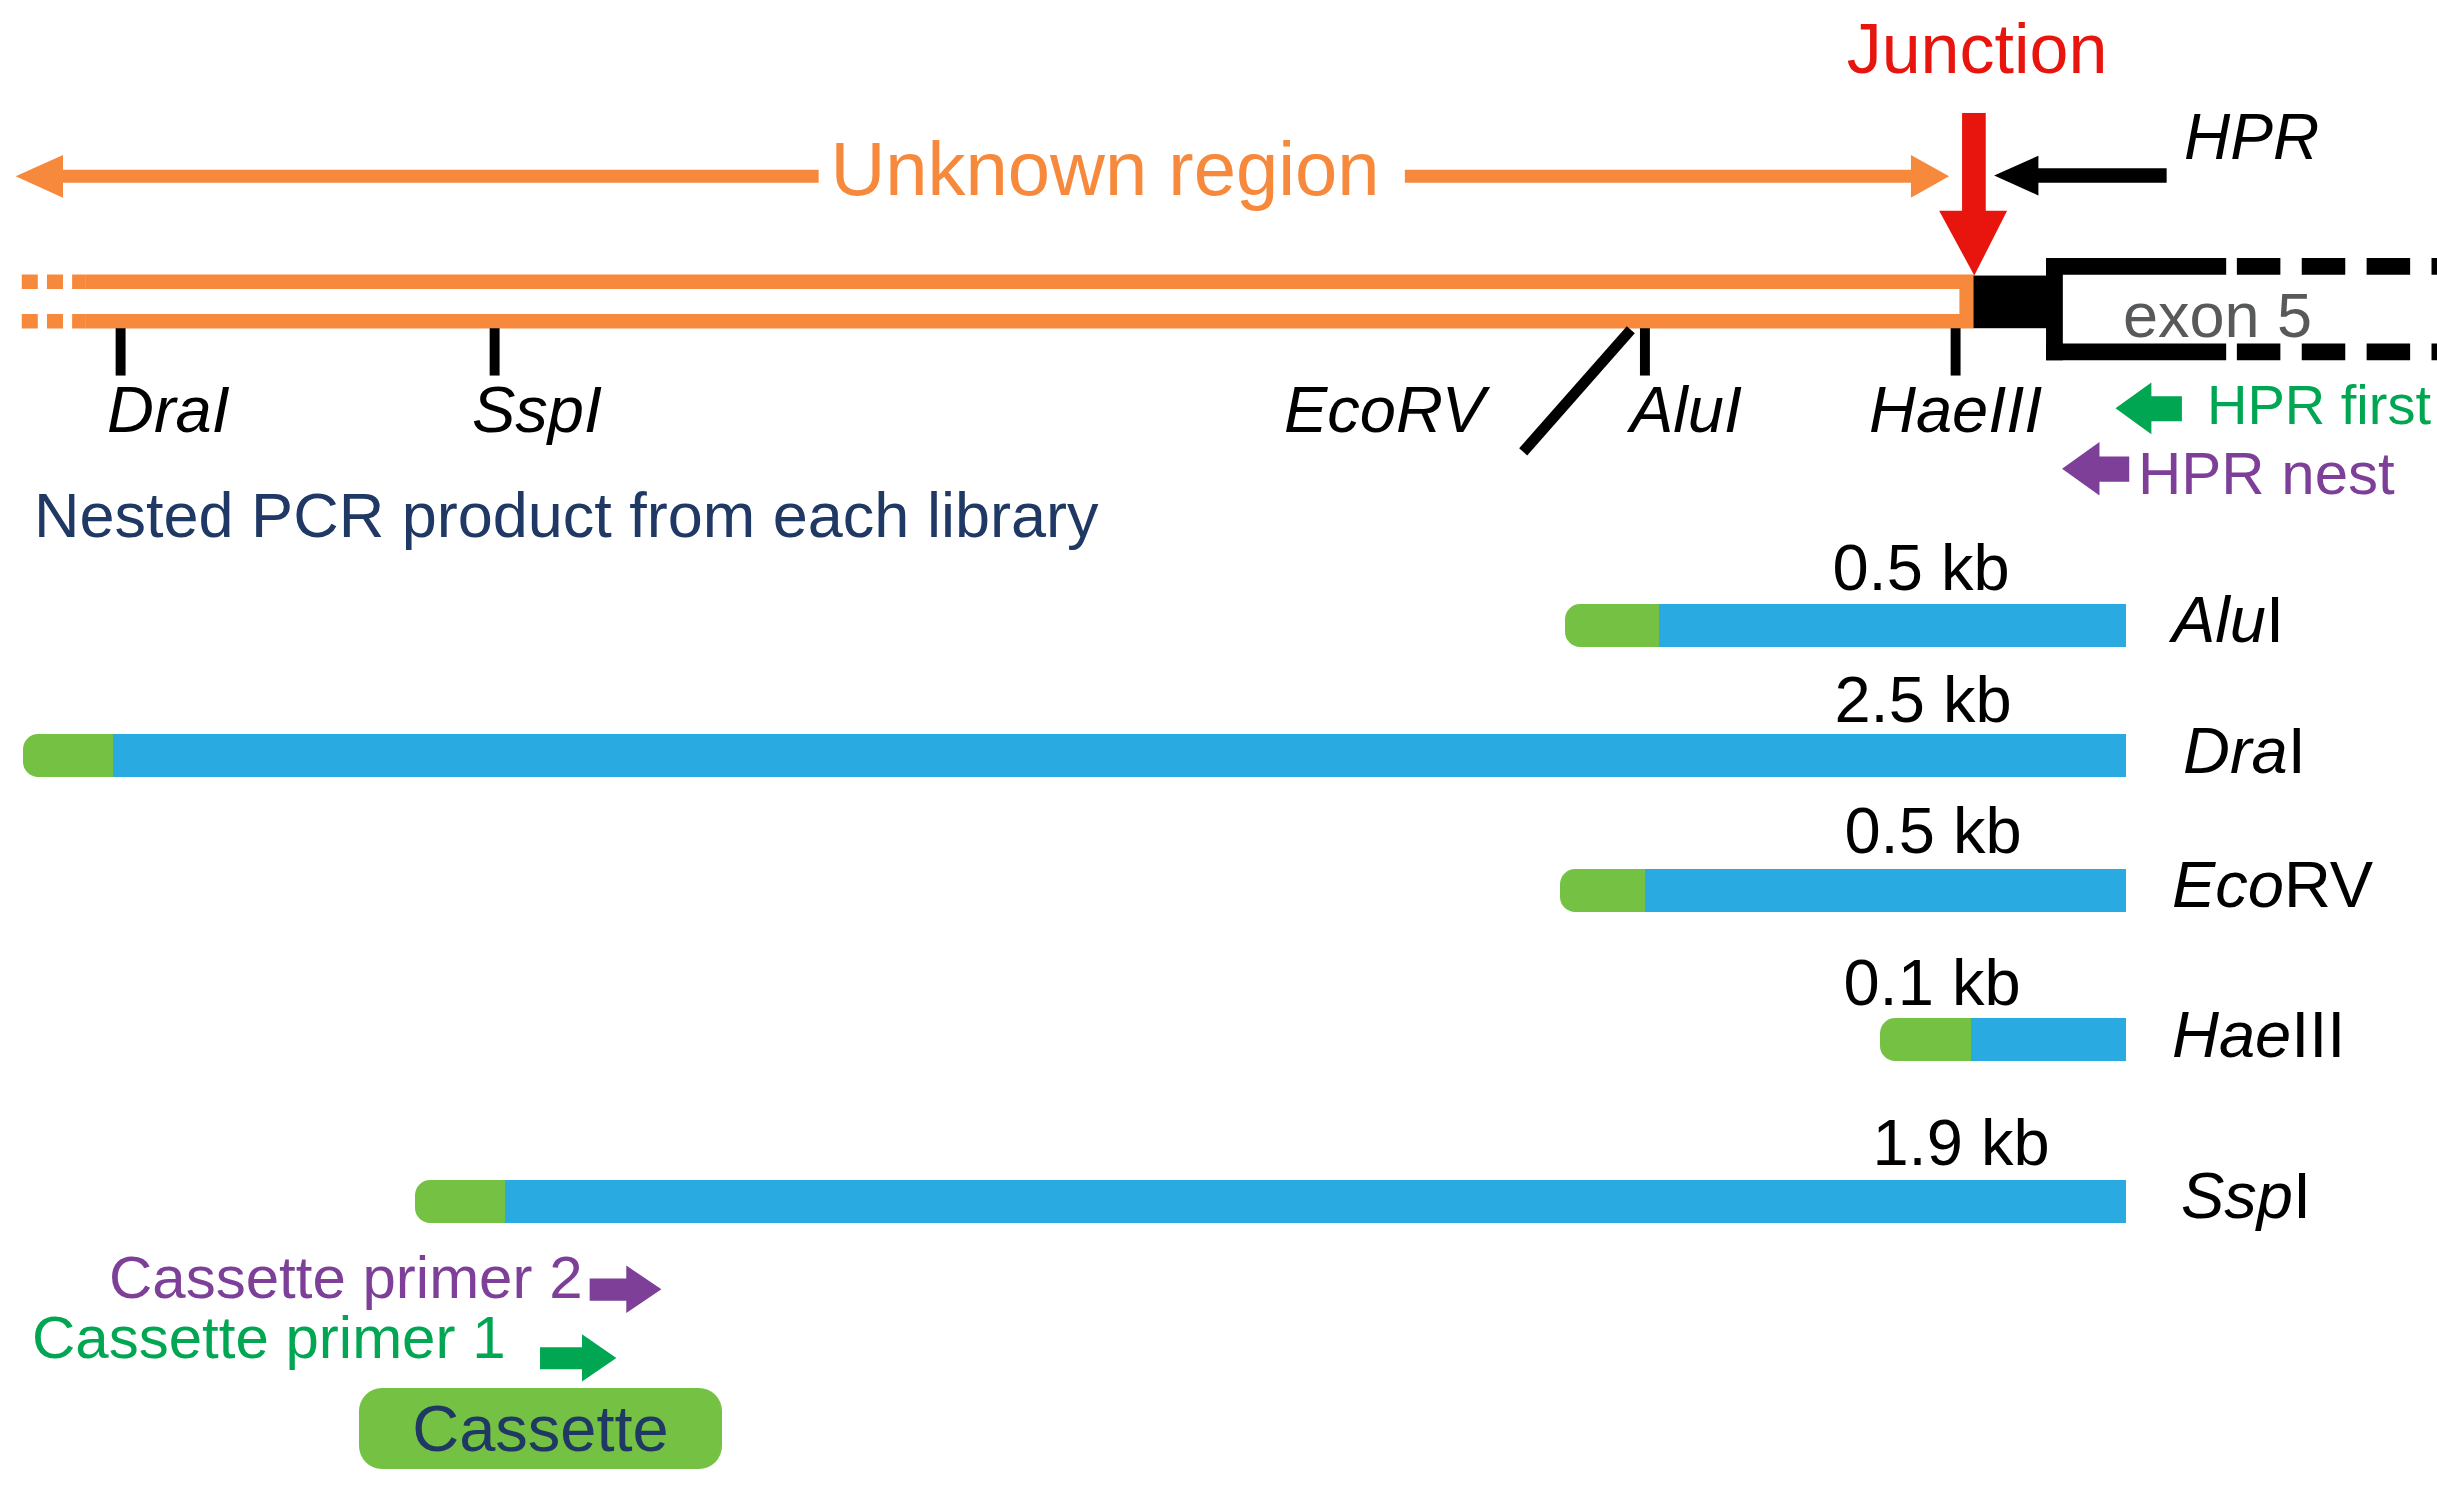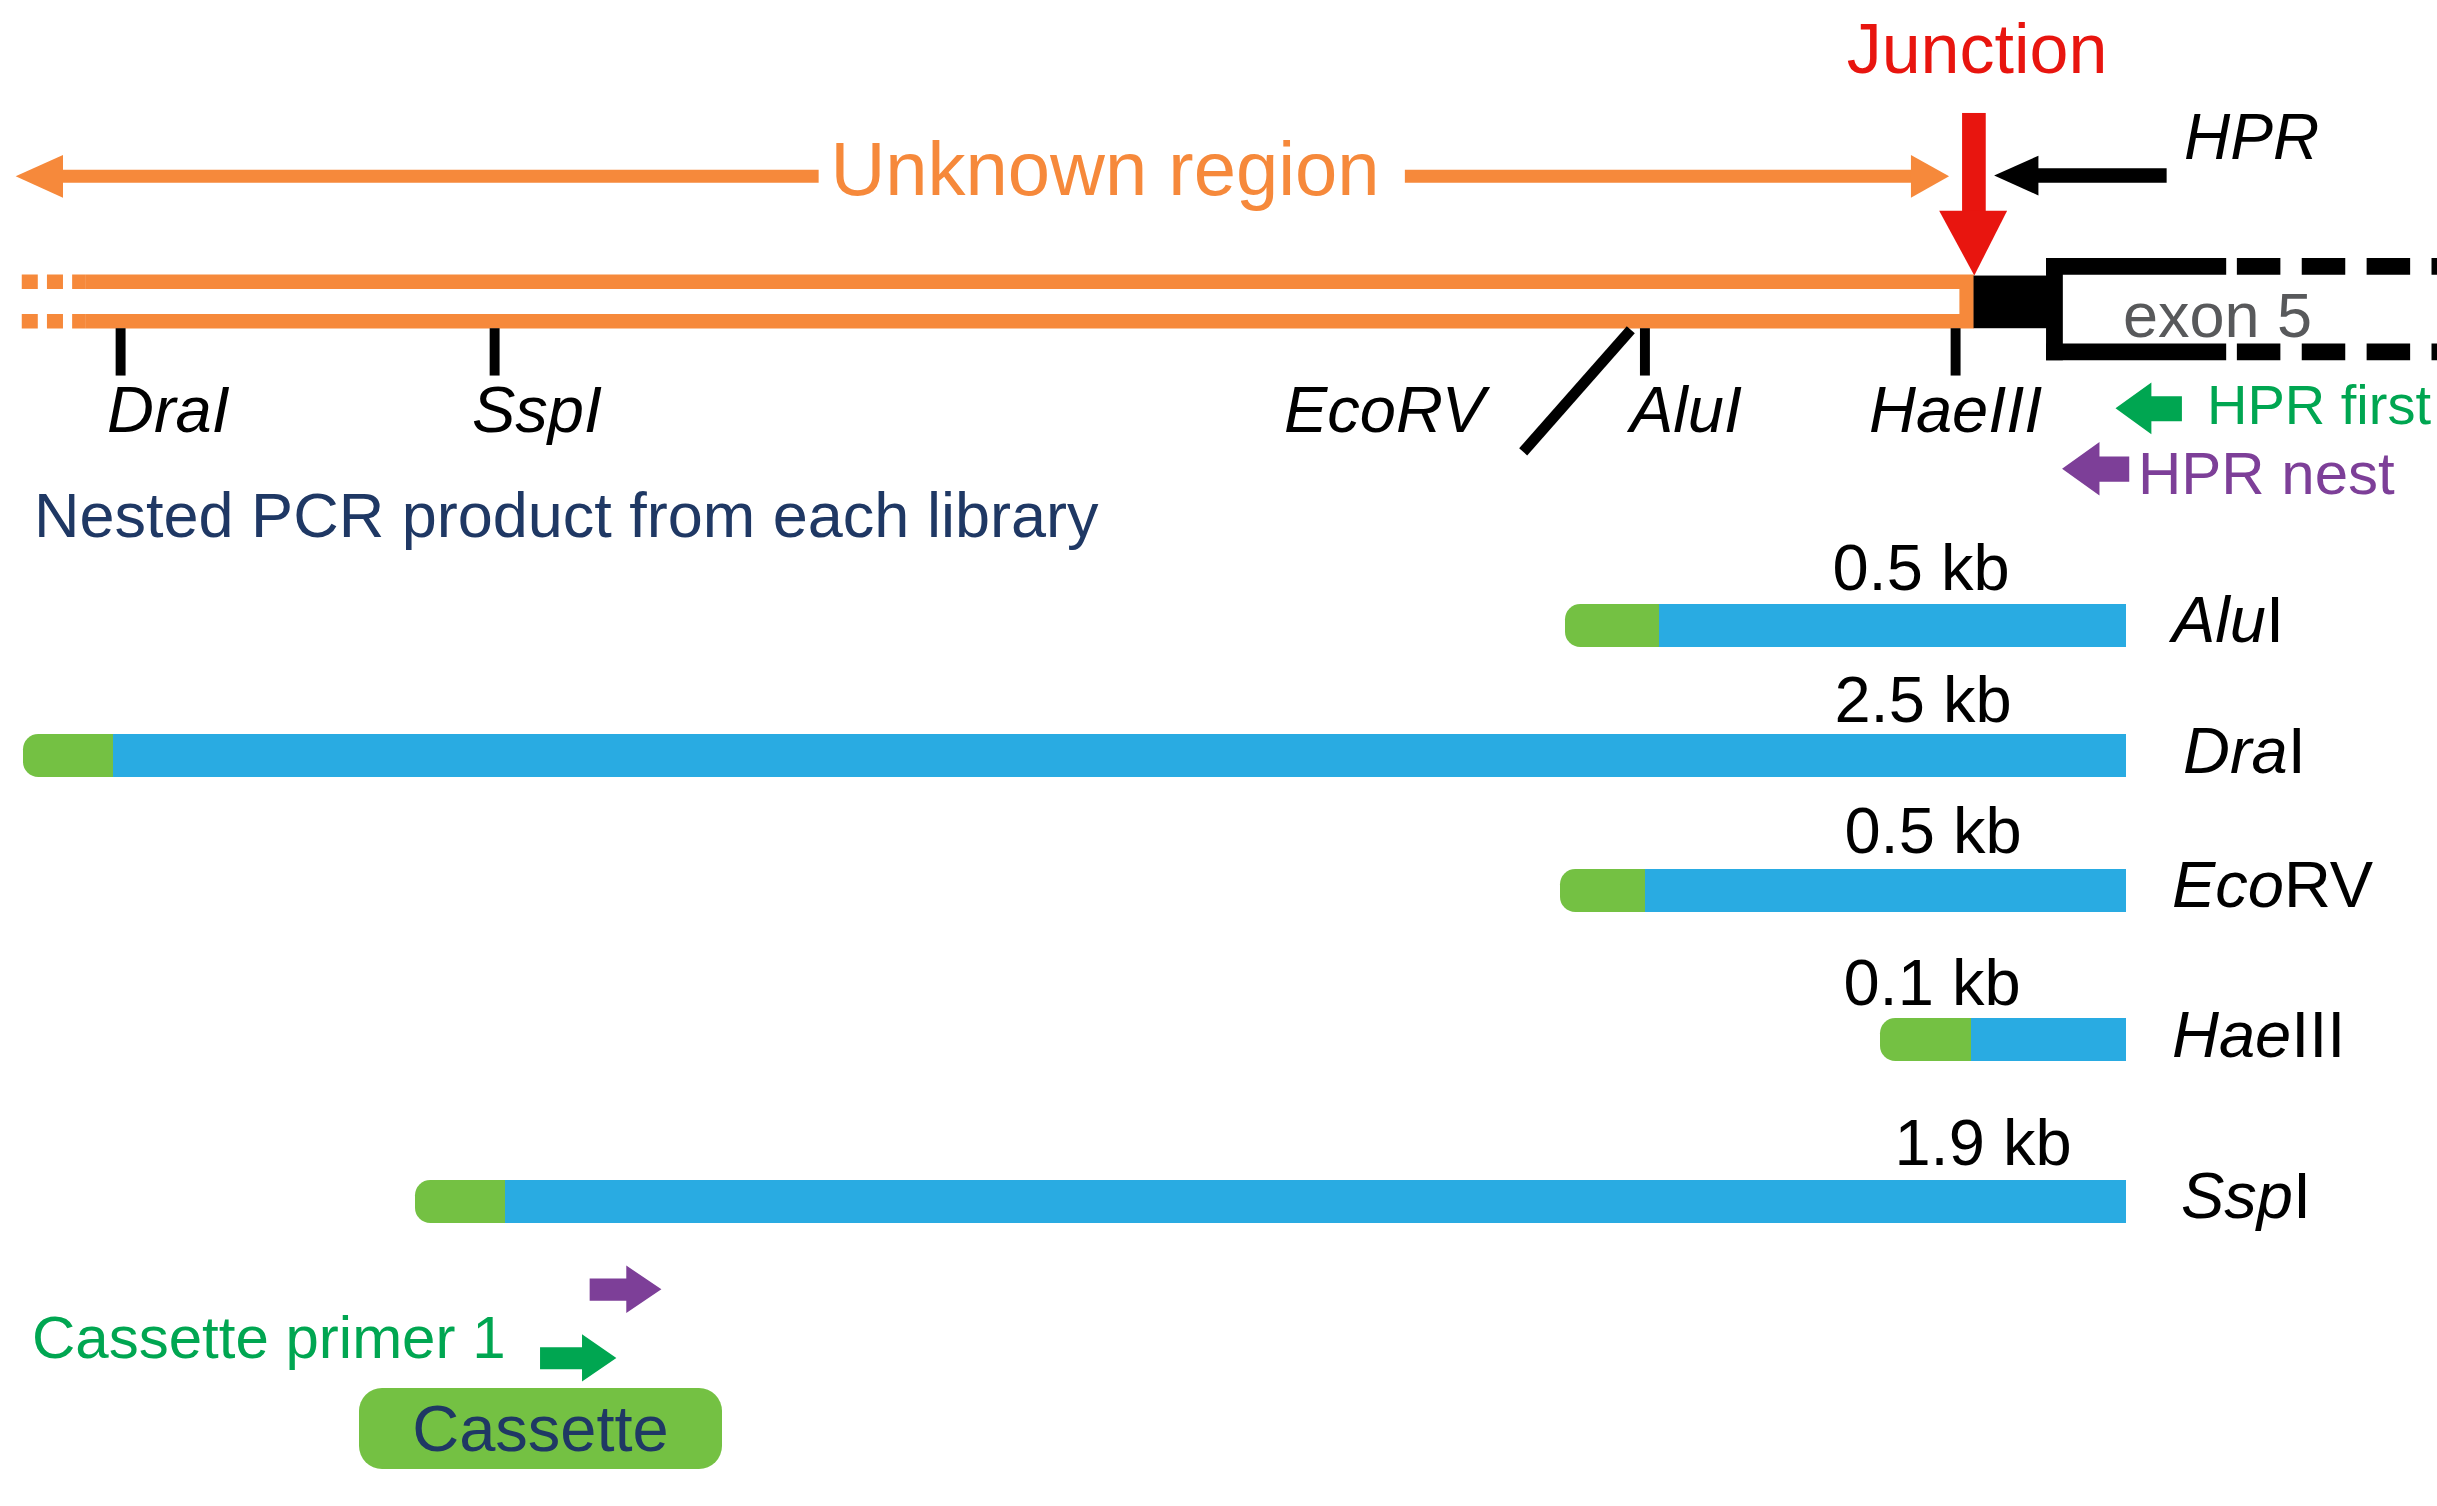--- a/index.html
+++ b/index.html
@@ -137,27 +137,28 @@
     <i>Eco</i><span>RV</span>
   </div>
 
   <div class="txt center-x" style="left:1932px;top:950px;font-size:65px;">0.1 kb</div>
   <div class="bar bar-green" style="left:1880px;top:1018px;width:91px;height:43px;"></div>
   <div class="bar bar-blue" style="left:1971px;top:1018px;width:155px;height:43px;"></div>
   <div class="txt" style="left:2172px;top:1002px;font-size:65px;">
     <i>Hae</i><span>III</span>
   </div>
 
-  <div class="txt center-x" style="left:1961px;top:1110px;font-size:65px;margin-left:22px;">1.9 kb</div>
+  <div class="txt center-x" style="left:1961px;top:1110px;font-size:65px;">1.9 kb</div>
   <div class="bar bar-green" style="left:415px;top:1180px;width:90px;height:43px;"></div>
   <div class="bar bar-blue" style="left:505px;top:1180px;width:1621px;height:43px;"></div>
   <div class="txt" style="left:2181px;top:1163px;font-size:65px;">
     <i>Ssp</i><span>I</span>
   </div>
 
+  <div class="txt purple-txt" style="left:109px;top:1248px;font-size:60px;">Cassette primer 2</div>
   <div class="txt green-txt" style="left:32px;top:1308px;font-size:60px;">Cassette primer 1</div>
 
   <div id="cassette-box">
     <span class="navy-txt" style="font-size:65px;line-height:1;">Cassette</span>
   </div>
 
 </div>
 
 
 </body></html>

